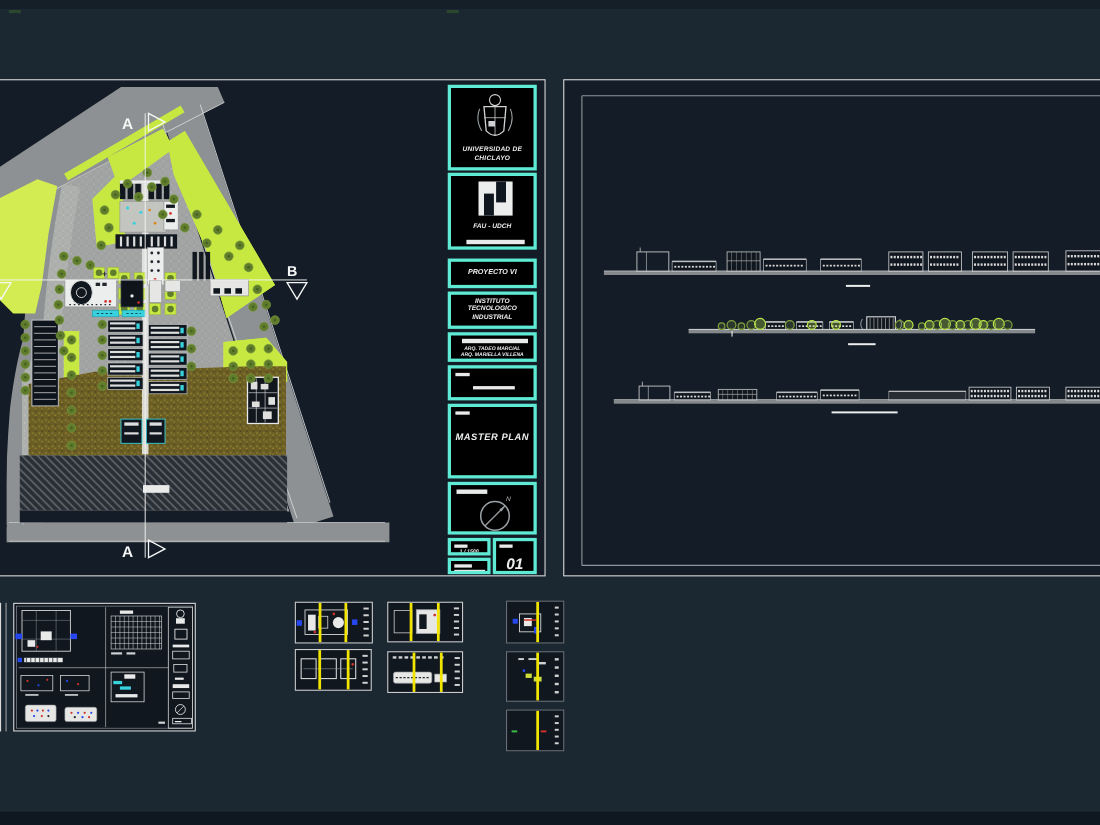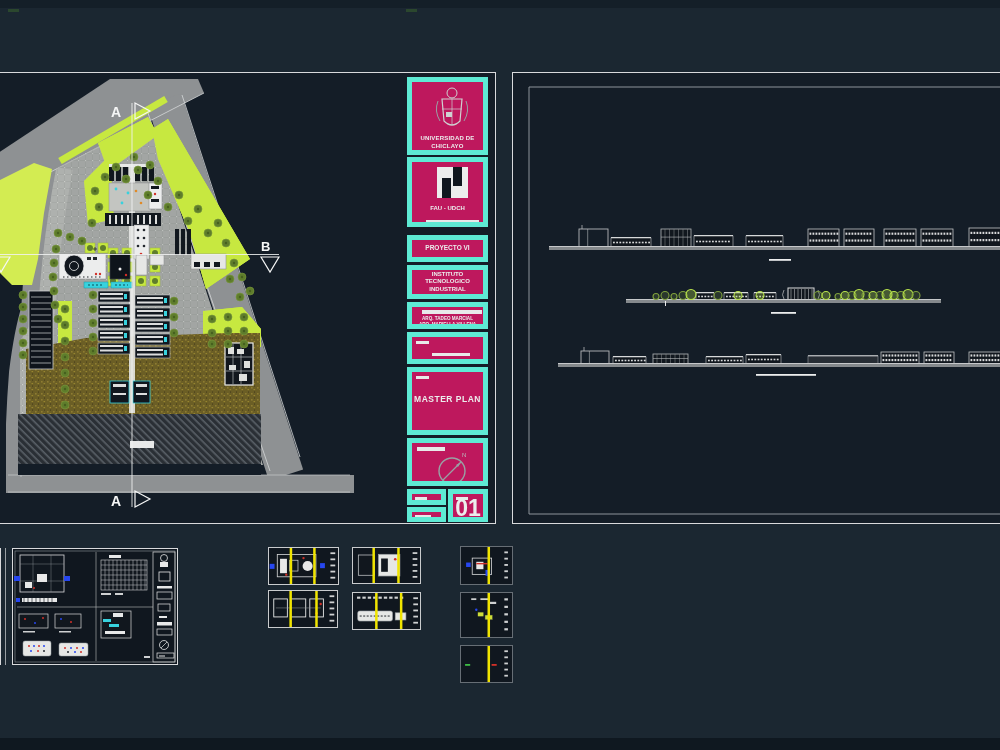--- a/index.html
+++ b/index.html
@@ -1,21 +1,21 @@
 <!DOCTYPE html>
 <html><head>
 <meta charset="utf-8">
 <style>
   html,body{margin:0;padding:0;background:#10191f;}
   .stage{position:relative;width:1000px;height:750px;overflow:hidden;
          background:#1b2731;font-family:"Liberation Sans",sans-serif;}
   .abs{position:absolute;}
   .sheet{position:absolute;background:#141d27;border:1.5px solid #d9dadc;box-sizing:border-box;}
-  .tbbox{position:absolute;border:5px solid #5eead4;box-sizing:border-box;background:#be185d;
-         color:#eceded;text-align:center;overflow:hidden;}
+  .tbbox{position:absolute;border:3px solid #5eead4;box-sizing:border-box;background:#000000;
+         color:#eceded;text-align:center;overflow:hidden;font-style:italic;}
   .tbtxt{width:100%;text-align:center;color:#eceded;font-weight:bold;line-height:1.25;}
   .dash{position:absolute;background:#e8e9e9;}
   .thumb{position:absolute;background:#10171f;box-sizing:border-box;overflow:hidden;}
   svg{display:block;}
 </style>
 </head>
 <body>
 
 <div class="stage">
 
@@ -451,21 +451,21 @@
     <div class="tbbox" style="left:0;top:412px;width:39px;height:16px;">
       <div class="dash" style="left:3px;top:3px;width:12px;height:2.5px;"></div>
       <div class="tbtxt" style="font-size:4.8px;margin-top:8px;">1 / 1500</div>
     </div>
     <div class="tbbox" style="left:0;top:430px;width:39px;height:15px;">
       <div class="dash" style="left:3px;top:3px;width:16px;height:3px;"></div>
       <div class="dash" style="left:3px;top:8px;width:28px;height:3.5px;"></div>
     </div>
     <div class="tbbox" style="left:41px;top:412px;width:40px;height:33px;">
       <div class="dash" style="left:3px;top:3px;width:12px;height:2.5px;"></div>
-      <div class="tbtxt" style="font-size:23px;margin-top:0;">01</div>
+      <div class="tbtxt" style="font-size:14px;margin-top:12px;">01</div>
     </div>
   </div>
 
   <div class="sheet" style="left:512px;top:72px;width:498px;height:452px;"></div>
   <svg class="abs" id="elev-svg" style="left:513px;top:73px;" width="487" height="450" viewBox="0 0 487 450">
     <path d="M16,14 H487 M16,14 V441 M16,441 H487" fill="none" stroke="#8d949b" stroke-width="1"></path>
     <g id="g-elev-top">
         <rect x="66" y="156" width="29" height="18" fill="none" stroke="#b5b8ba" stroke-width="0.9"></rect>
         <line x1="74.7" y1="156" x2="74.7" y2="174" stroke="#b5b8ba" stroke-width="0.6"></line>
         <line x1="69" y1="152" x2="69" y2="156" stroke="#b5b8ba" stroke-width="0.8"></line>

